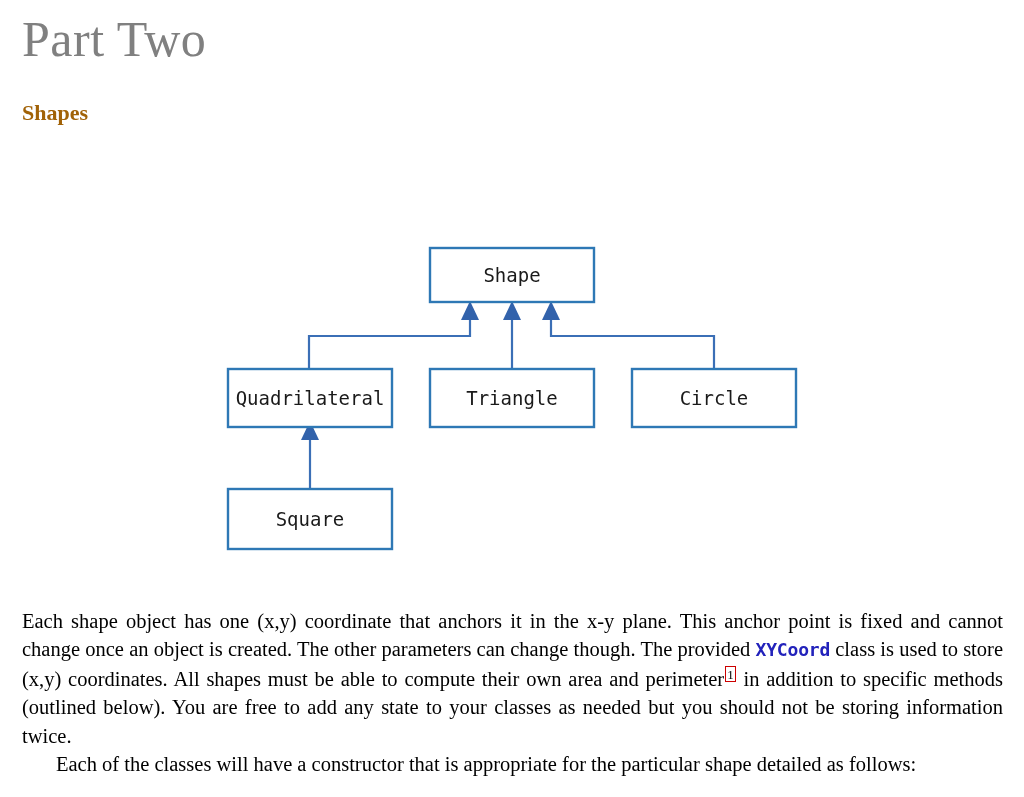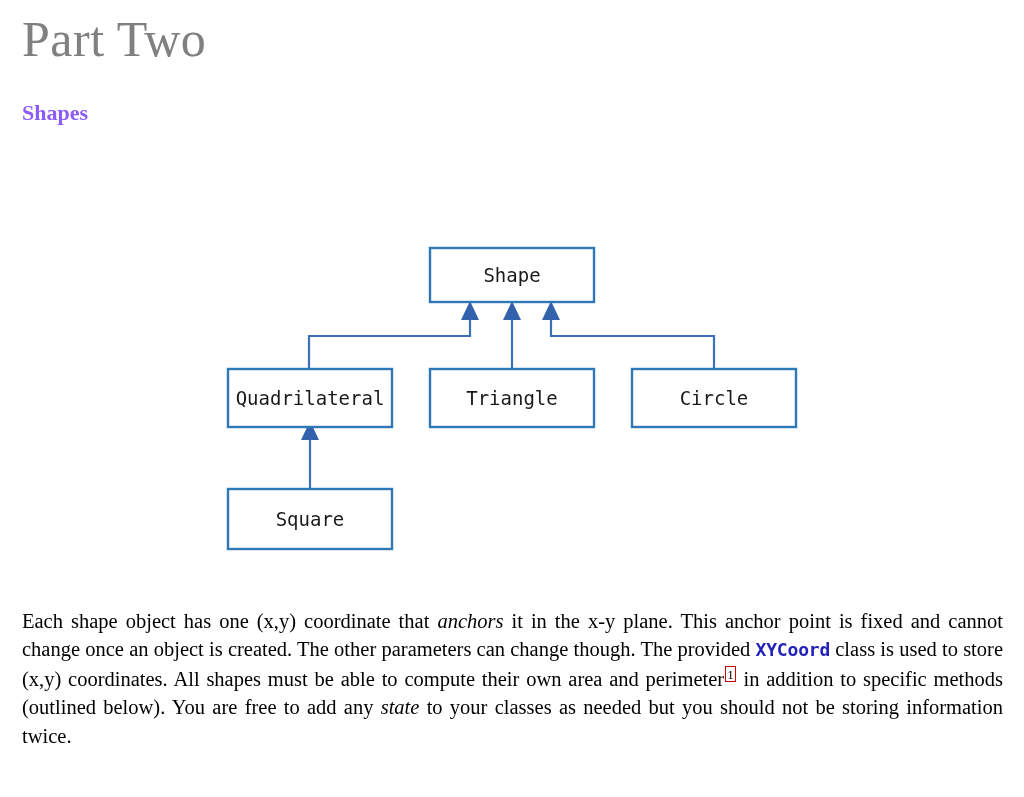--- a/index.html
+++ b/index.html
@@ -35,21 +35,21 @@
     line-height: 1.1;
     margin: 0;
     white-space: nowrap;
   }
   .section-heading {
     position: absolute;
     left: 22px;
     top: 100px;
     font-size: 22px;
     font-weight: bold;
-    color: #8b5cf6;
+    color: #a16207;
     margin: 0;
     white-space: nowrap;
   }
 
   
   .para {
     position: absolute;
     left: 22px;
     width: 981px;
     font-size: 20.5px;
@@ -62,21 +62,21 @@
   .para.p2 { top: 586px; }
   .para.p3 { top: 729px; text-indent: 34px; }
 
   .mono-blue {
     font-family: "DejaVu Sans Mono", "Liberation Mono", monospace;
     color: #2222bb;
     font-size: 18px;
     font-weight: bold;
     letter-spacing: -0.2px;
   }
-  .ital { font-style: italic; }
+  .ital { }
 
   .footnote-ref {
     display: inline-block;
     border: 1px solid #cc0000;
     line-height: 1;
     padding: 1px 1px 0 1px;
     margin: 0 1px;
     vertical-align: 7px;
     font-size: 13px;
   }
@@ -161,14 +161,15 @@
         <text class="node-label" x="310" y="295">Square</text>
       </g>
 
     </svg>
   </div>
 
   <p class="para p2">
     <span>Each shape object has one (x,y) coordinate that </span><span class="ital">anchors</span><span> it in the x-y plane. This anchor point is fixed and cannot change once an object is created. The other parameters can change though. The provided </span><span class="mono-blue">XYCoord</span><span> class is used to store (x,y) coordinates. All shapes must be able to compute their own area and perimeter</span><span class="footnote-ref">1</span><span> in addition to specific methods (outlined below). You are free to add any </span><span class="ital">state</span><span> to your classes as needed but you should not be storing information twice.</span>
   </p>
 
+  <p class="para p3">Each of the classes will have a constructor that is appropriate for the particular shape detailed as follows:</p>
 
 </div>
 
 </body></html>

